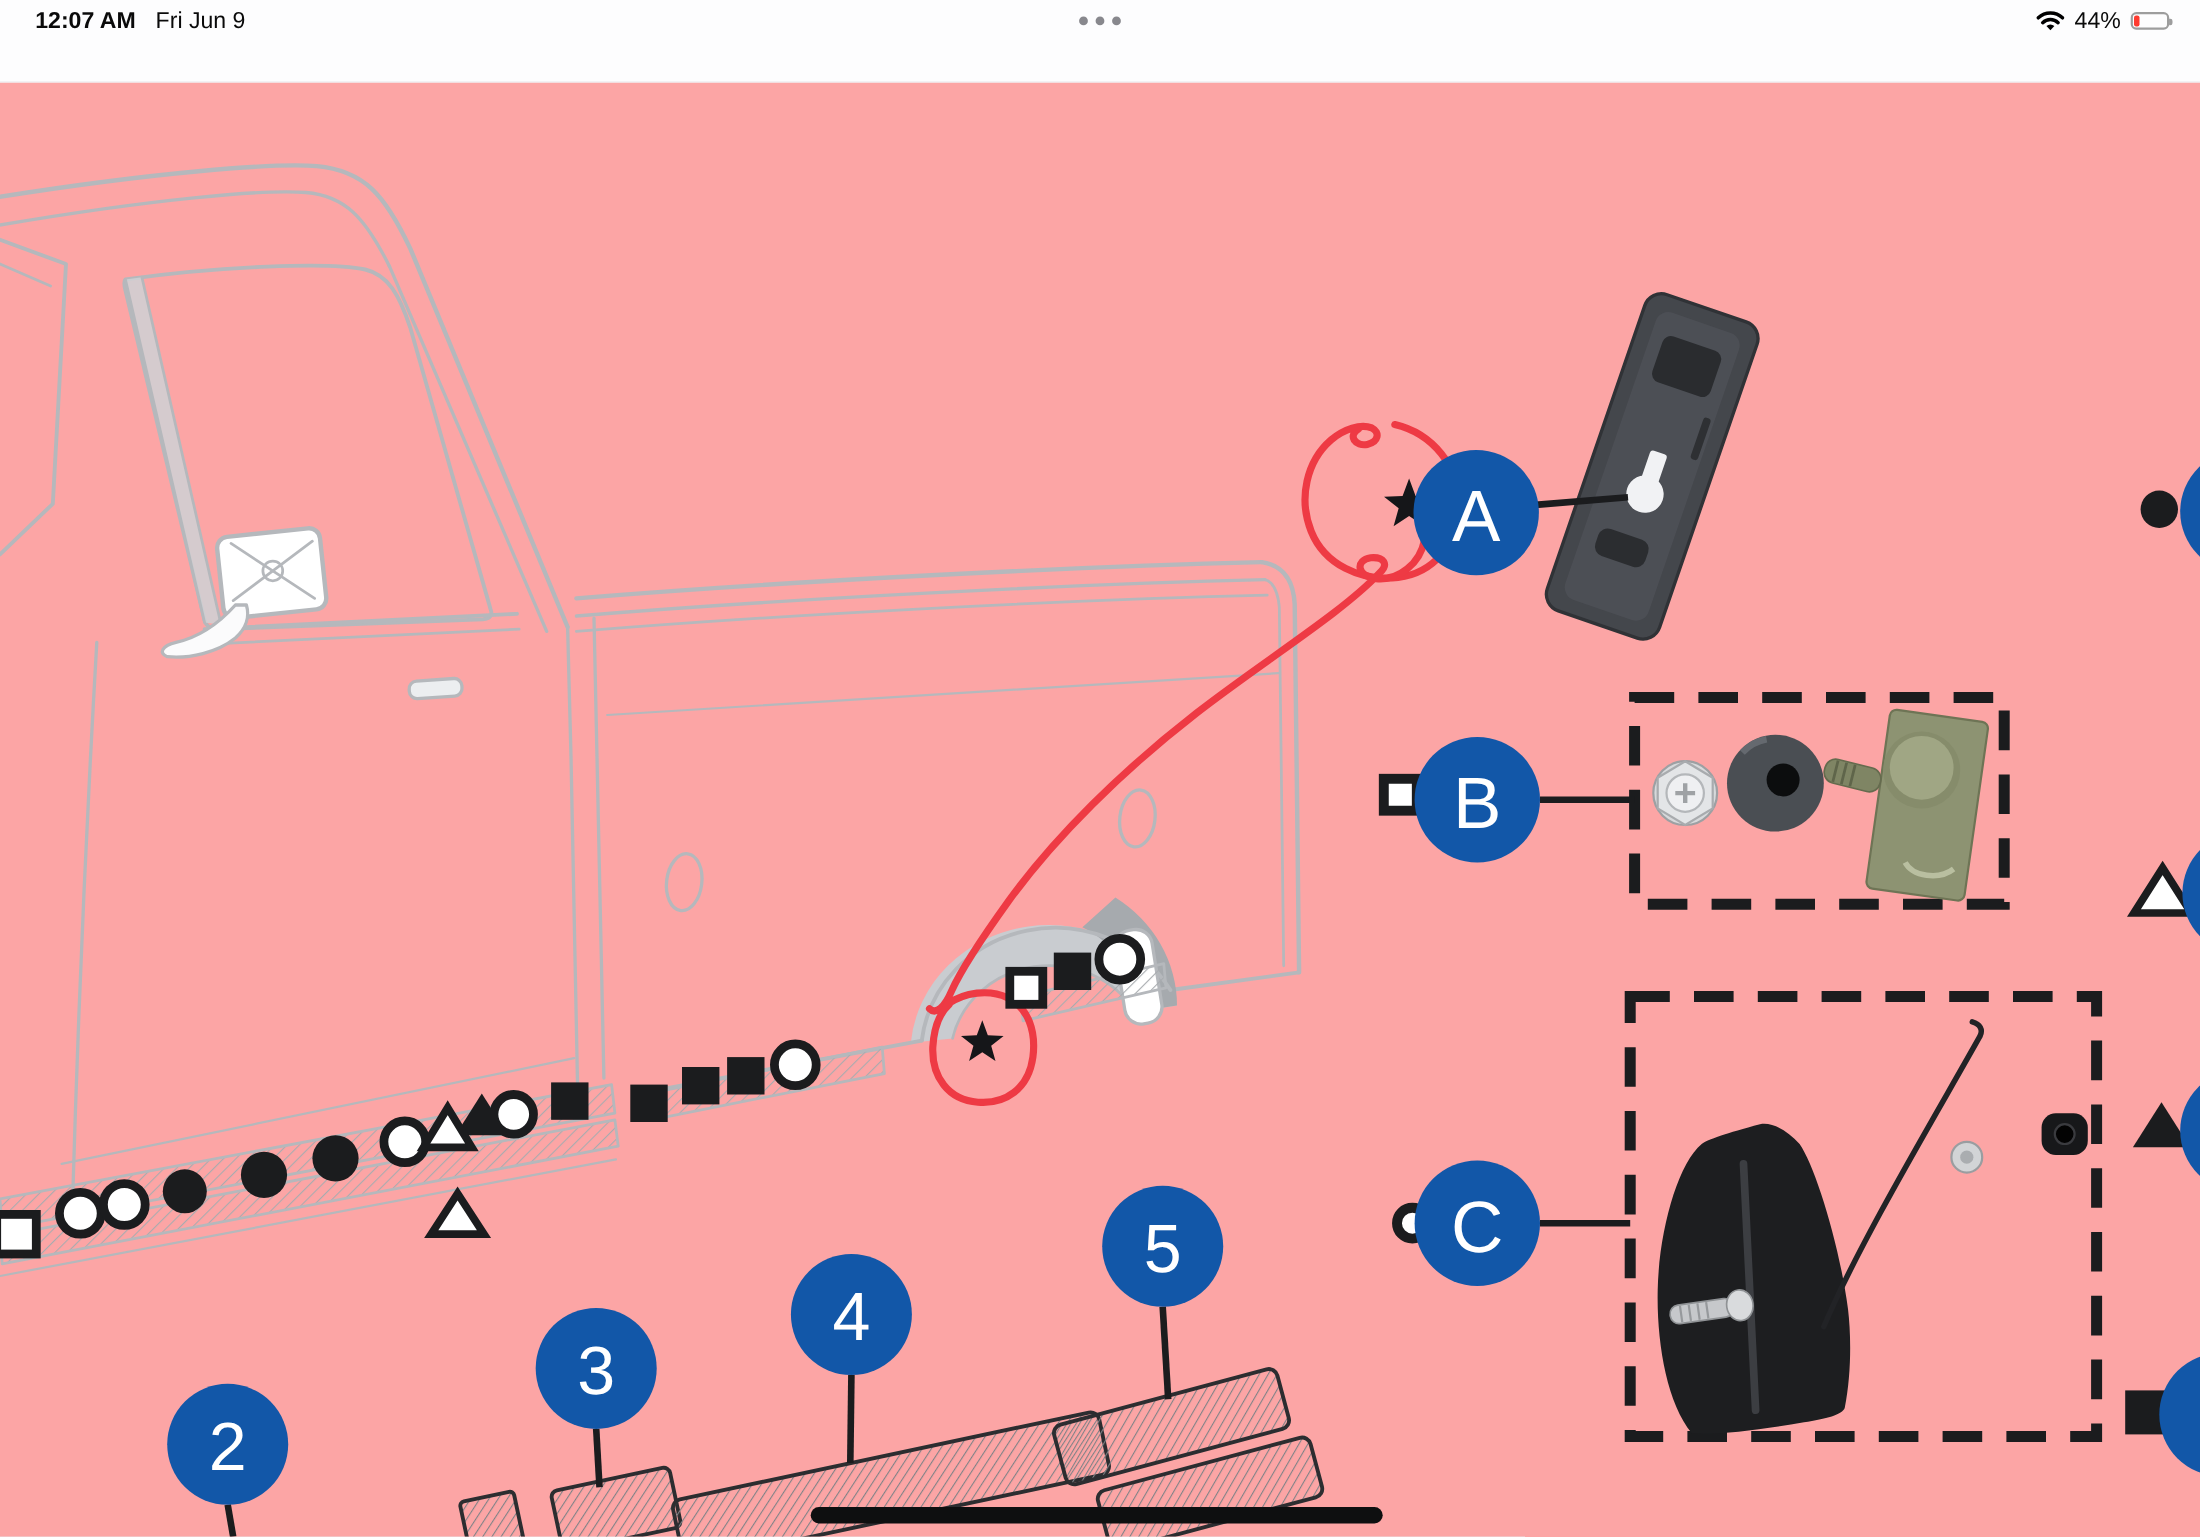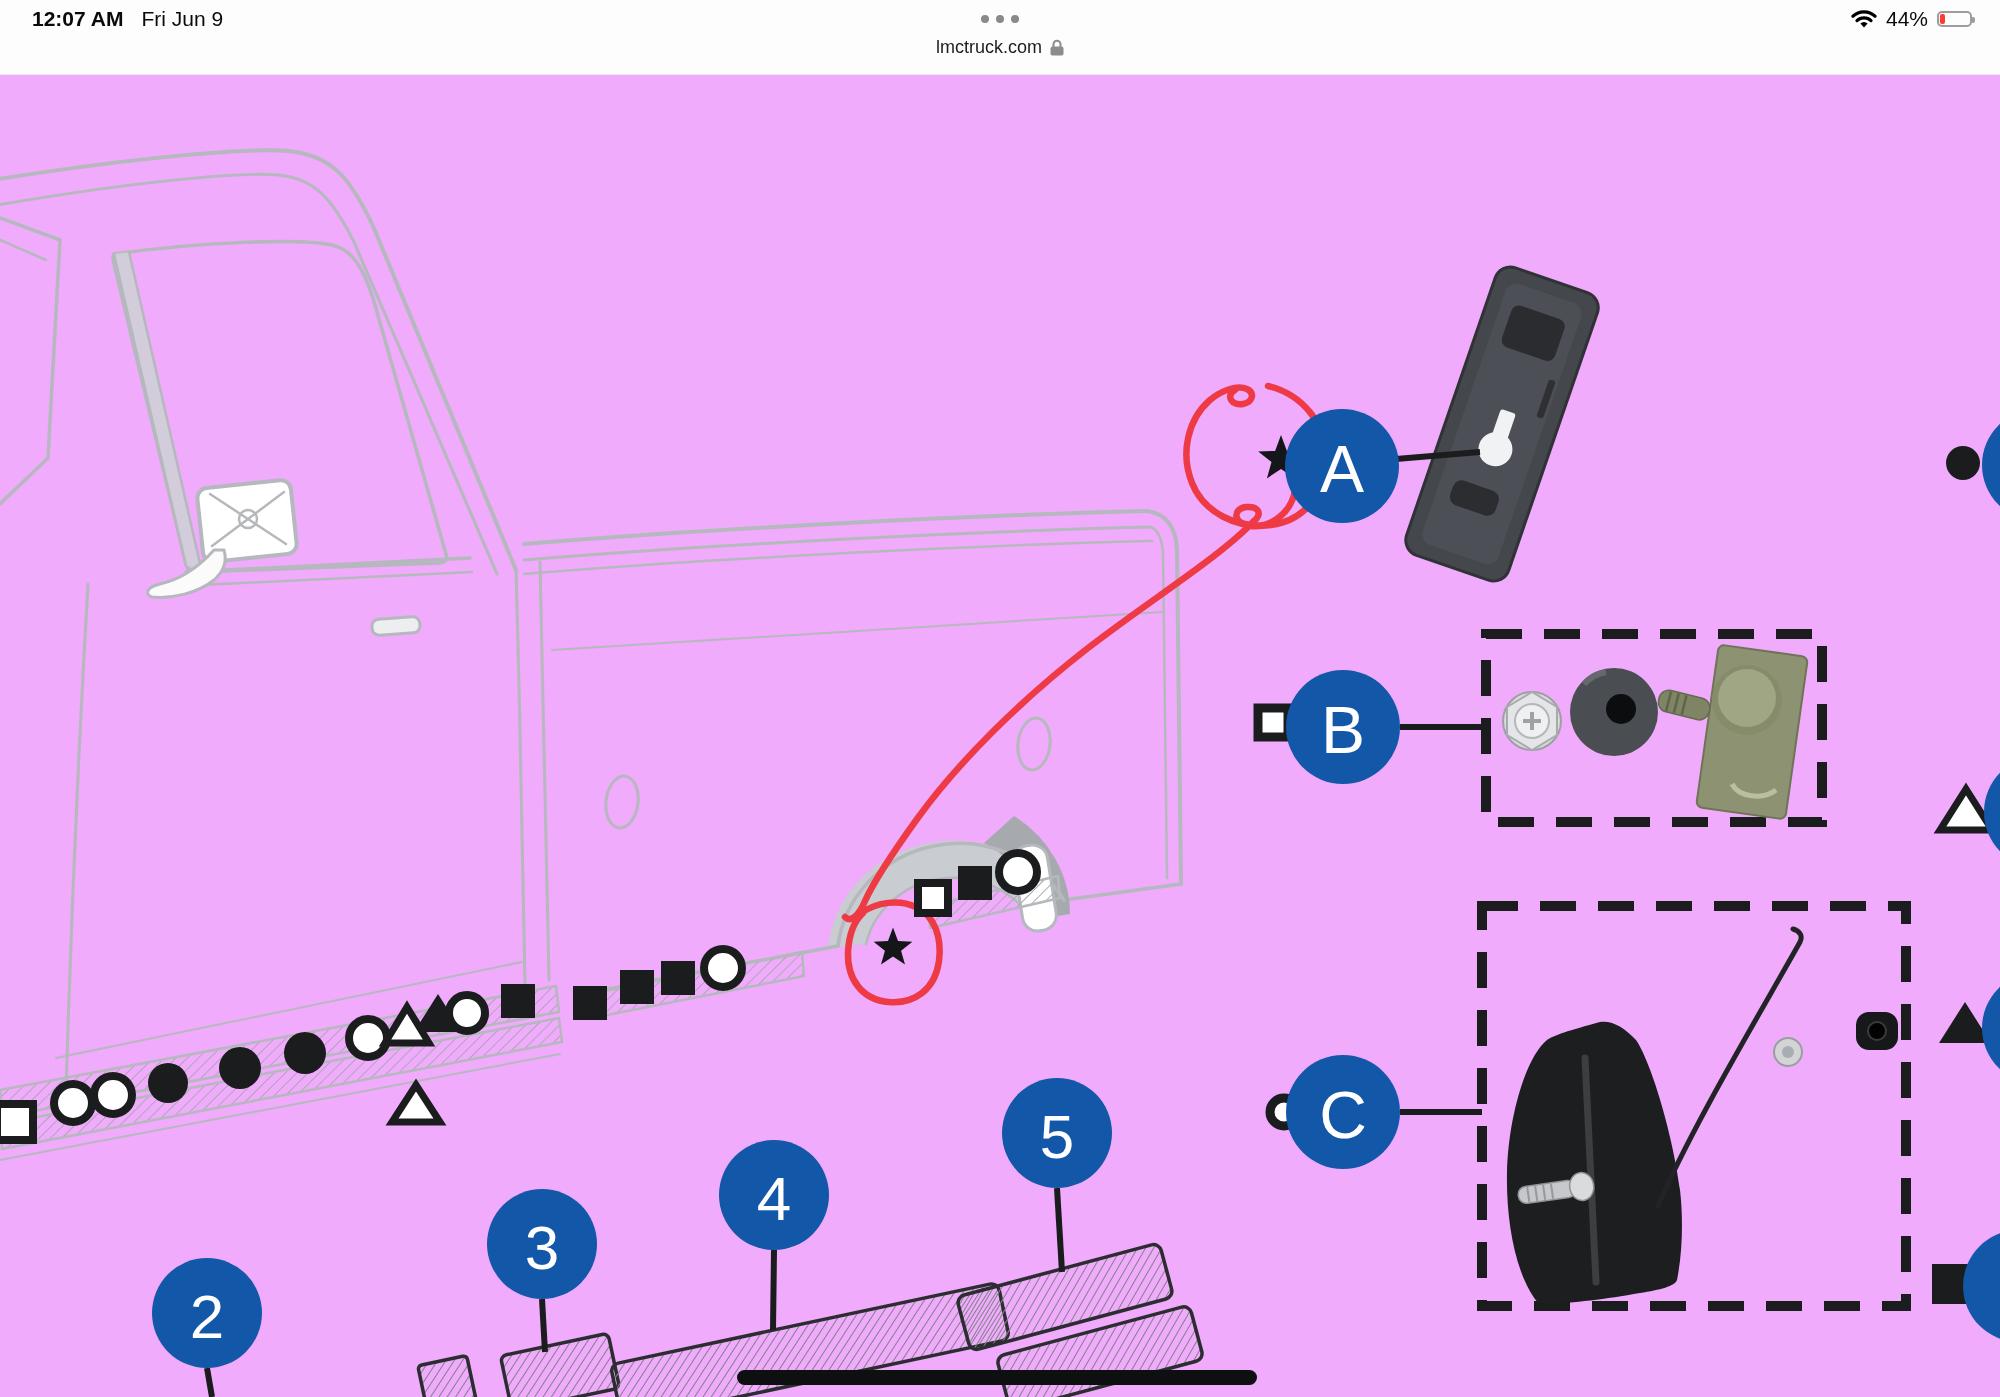--- a/index.html
+++ b/index.html
@@ -1,17 +1,17 @@
 <!DOCTYPE html>
 <html><head>
 <meta charset="utf-8">
 <style>
   html,body{margin:0;padding:0;background:#e9e9ec;}
   .screen{
-    position:relative;width:2000px;height:1397px;background:#f0abfc;overflow:hidden;
+    position:relative;width:2000px;height:1397px;background:#fca5a5;overflow:hidden;
     font-family:"Liberation Sans",sans-serif;
   }
   
   .topbar{position:absolute;top:0;left:0;width:2000px;height:74px;background:#fdfdfe;
           border-bottom:1px solid #ececef;z-index:10;}
   .status-left{position:absolute;left:32px;top:7px;font-size:21px;color:#0a0a0a;display:flex;gap:18px;align-items:center;}
   .status-time{font-weight:700;}
   .status-date{font-weight:400;}
   .tab-dots{position:absolute;left:50%;top:15px;transform:translateX(-50%);display:flex;gap:7px;}
   .tab-dots i{width:8px;height:8px;border-radius:50%;background:#88888d;display:block;}
@@ -45,27 +45,20 @@
         <path d="M2,6.2 a16,16 0 0 1 22,0" stroke="#000" stroke-width="3.2" fill="none" stroke-linecap="round"></path>
         <path d="M6,10.6 a10.2,10.2 0 0 1 14,0" stroke="#000" stroke-width="3.2" fill="none" stroke-linecap="round"></path>
         <path d="M13,17.6 L9.4,13.6 a5.4,5.4 0 0 1 7.2,0 Z" fill="#000"></path>
       </svg>
       <span>44%</span>
       <span class="battery">
           <span class="level"></span>
           <span class="nub"></span>
         </span>
     </div>
-    <div class="url-row">
-      <span class="url-domain">lmctruck.com</span>
-      <svg width="14" height="17" viewBox="0 0 14 17">
-        <path d="M3.5,8 V5.2 a3.5,3.5 0 0 1 7,0 V8" stroke="#8b8b90" stroke-width="2" fill="none"></path>
-        <rect x="0.5" y="7.5" width="13" height="9" rx="2" fill="#8b8b90"></rect>
-      </svg>
-    </div>
   </div>
 
   <svg class="diagram-svg" width="2000" height="1397" viewBox="0 0 2000 1397">
     <defs>
       <pattern id="hatchG" width="8" height="8" patternUnits="userSpaceOnUse" patternTransform="rotate(45)">
         <line x1="0" y1="0" x2="0" y2="8" stroke="#a8abaf" stroke-width="2"></line>
       </pattern>
       <pattern id="hatchD" width="7" height="7" patternUnits="userSpaceOnUse" patternTransform="rotate(45)">
         <line x1="0" y1="0" x2="0" y2="7" stroke="#7f8287" stroke-width="2"></line>
       </pattern>

